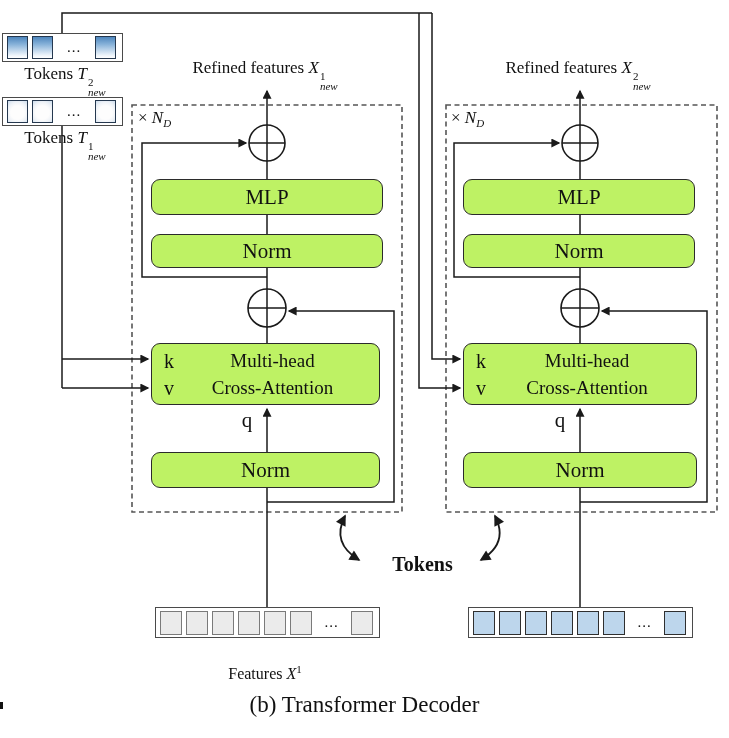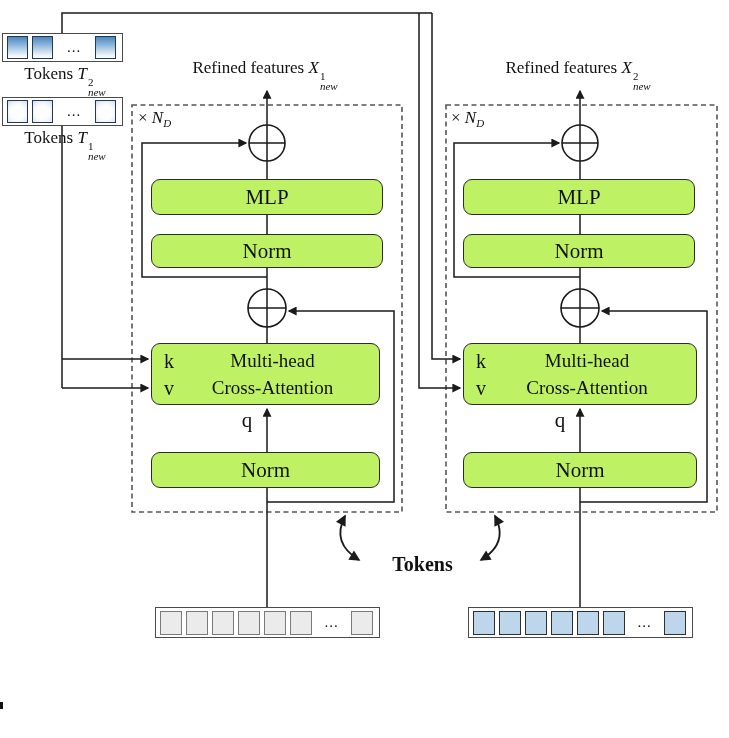--- a/index.html
+++ b/index.html
@@ -208,27 +208,31 @@
   <div class="strip feat feat1" style="left:155px;top:607px;width:225px;height:31px;">
       <span class="sq"></span>
       <span class="sq"></span>
       <span class="sq"></span>
       <span class="sq"></span>
       <span class="sq"></span>
       <span class="sq"></span>
       <span class="dots">...</span>
       <span class="sq last"></span>
     </div>
+  <div class="featlbl" style="left:165px;top:663px;width:200px;">
+    <span>Features </span><span class="it">X</span><sup style="font-style:normal;">1</sup>
+  </div>
   <div class="strip feat feat2" style="left:468px;top:607px;width:225px;height:31px;">
       <span class="sq"></span>
       <span class="sq"></span>
       <span class="sq"></span>
       <span class="sq"></span>
       <span class="sq"></span>
       <span class="sq"></span>
       <span class="dots">...</span>
       <span class="sq last"></span>
     </div>
 
+  <div class="caption" style="top:692px;">(b) Transformer Decoder</div>
 
   <div class="stray" style="left:0px;top:702px;width:3px;height:7px;"></div>
 
 </div>
 
 </body></html>

